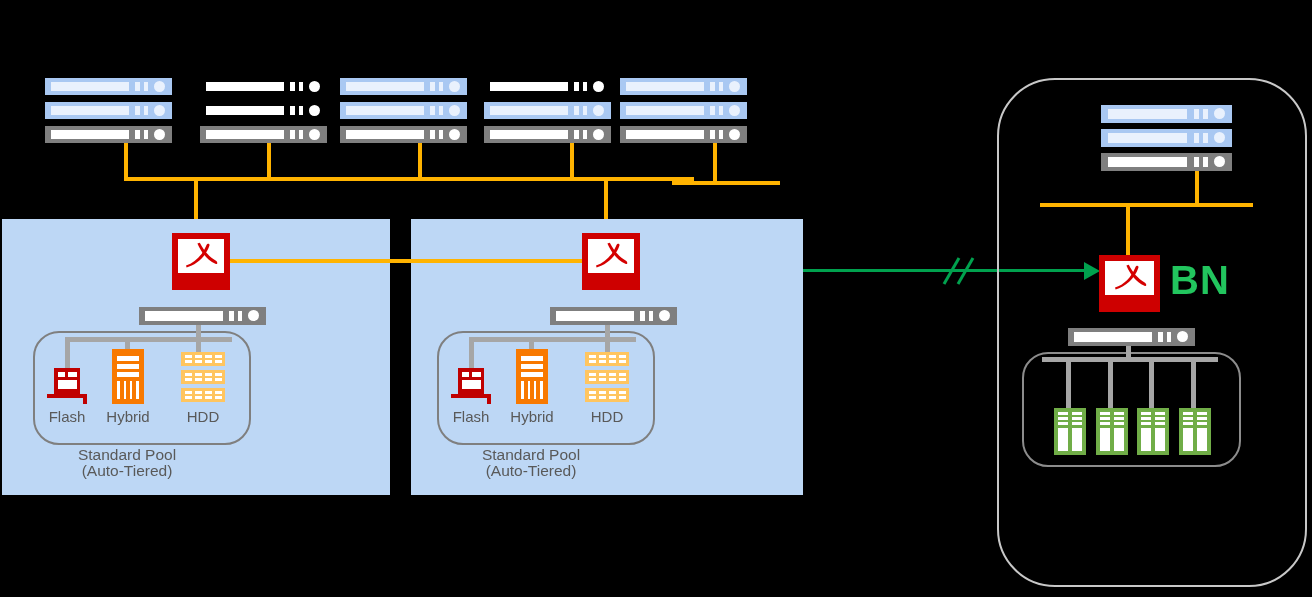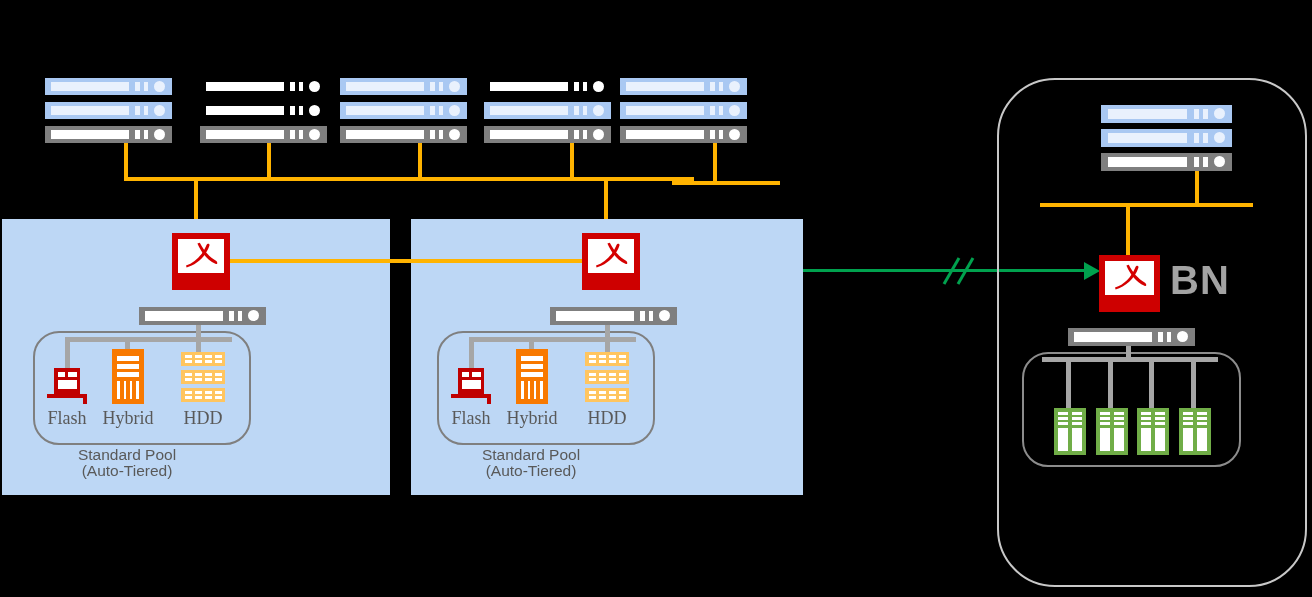--- a/index.html
+++ b/index.html
@@ -25,23 +25,23 @@
   .greenline{position:absolute;background:#00A14E;}
   
   .panel{position:absolute;background:#BDD7F5;}
   .pool{position:absolute;border:2px solid #7F7F7F;border-radius:26px;background:transparent;}
   .pool.lightborder{border-color:#8C8C8C;}
   .remotebox{position:absolute;border:2px solid #C8C8C8;border-radius:58px;background:transparent;}
   .redbox{position:absolute;background:#CE0000;}
   .redbox .face{position:absolute;left:6px;right:6px;top:6px;height:34px;background:#fff;
                 display:flex;align-items:center;justify-content:center;}
   
-  .tierlabel{position:absolute;color:#595959;font-size:18px;text-align:center;font-family:Liberation Serif, serif;}
+  .tierlabel{position:absolute;color:#595959;font-size:15px;text-align:center;}
   .caption{position:absolute;color:#595959;font-size:15.5px;line-height:17px;text-align:center;}
-  .bn{position:absolute;font-weight:bold;font-size:40px;color:#a3a3a3;letter-spacing:1px;}
+  .bn{position:absolute;font-weight:bold;font-size:40px;color:#22c55e;letter-spacing:1px;}
   
   .ghead{position:absolute;width:0;height:0;border-left:16px solid #00A14E;
          border-top:9px solid transparent;border-bottom:9px solid transparent;}
   .slash{position:absolute;width:3px;height:30px;background:#00A14E;transform:rotate(30deg);}
 </style>
 </head>
 <body>
 
 <div id="canvas">
 

